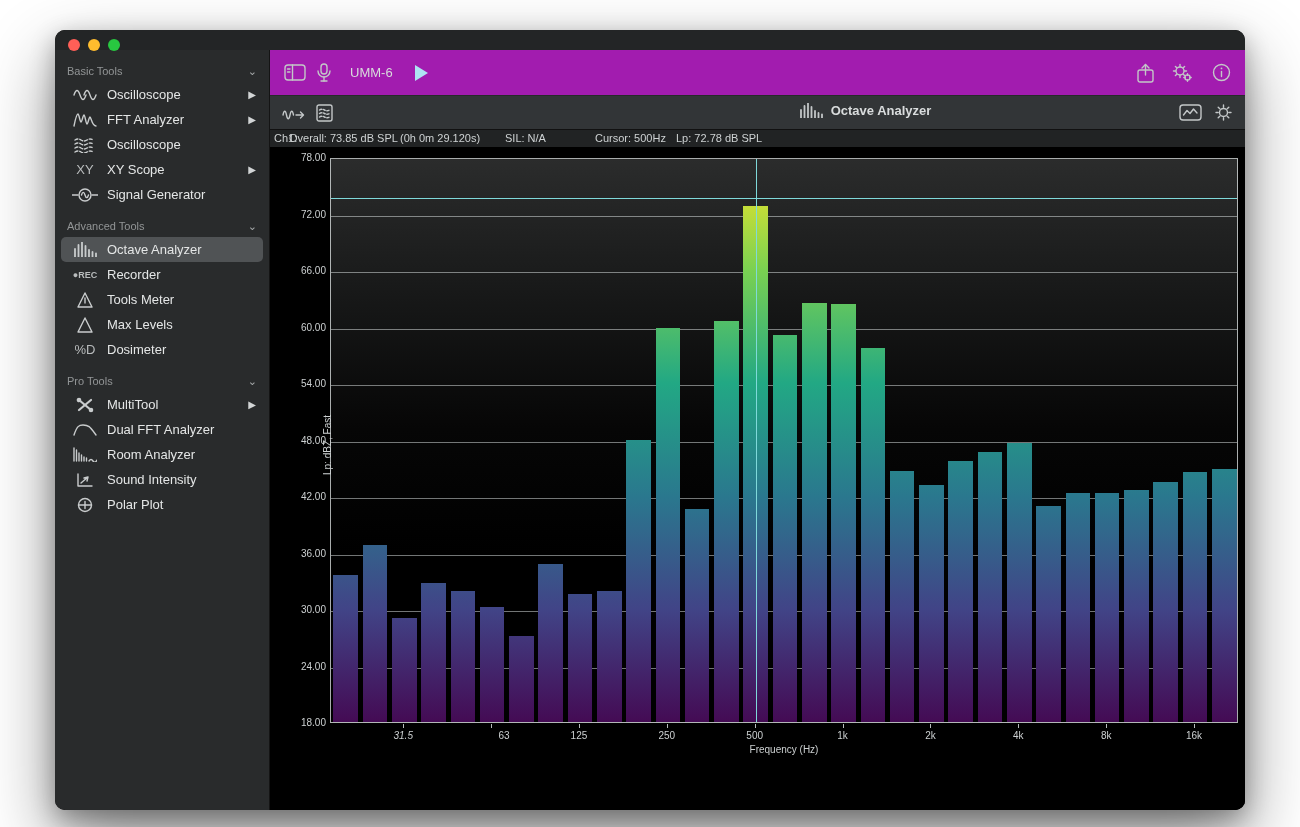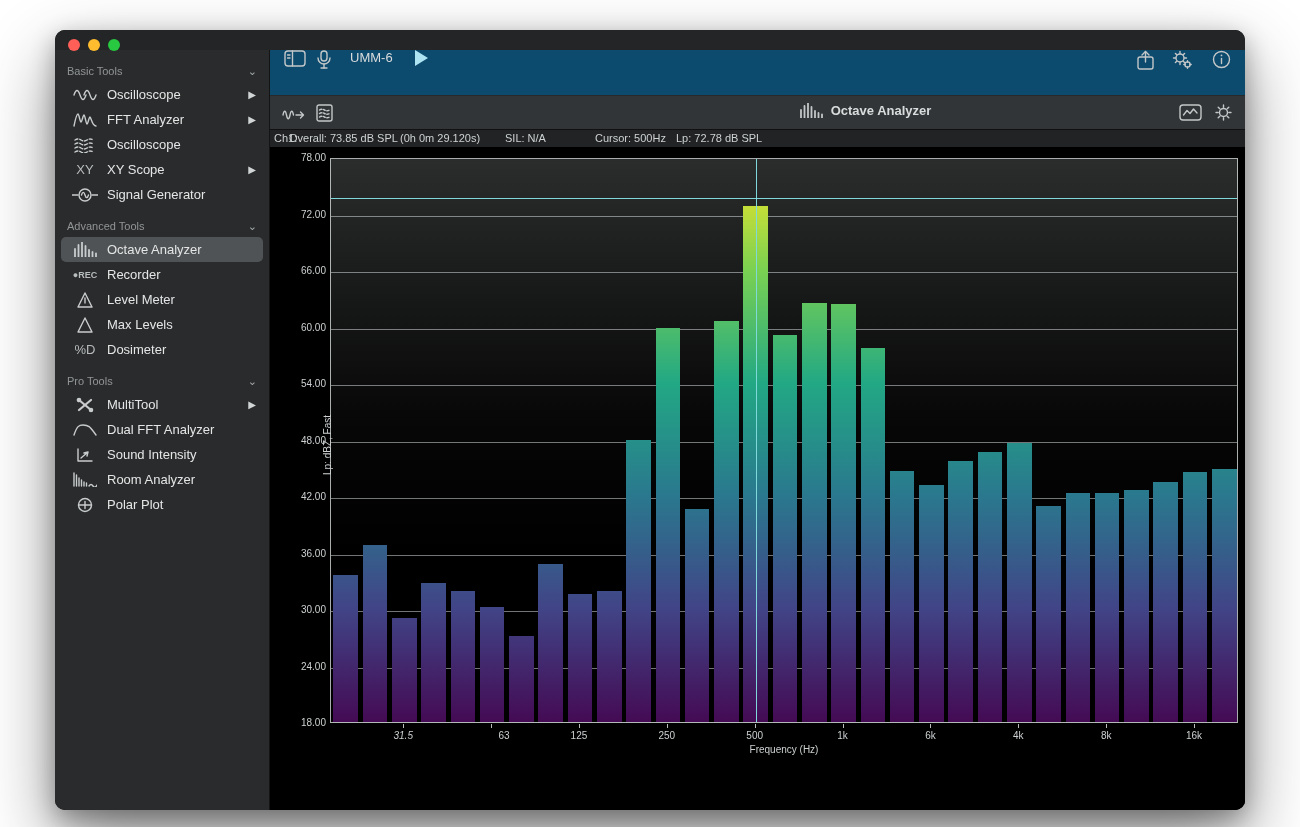--- a/index.html
+++ b/index.html
@@ -23,21 +23,21 @@
   .sec-header .chev { margin-left:auto; font-size:11px; color:#a6a9aa; }
   .side-item { display:flex; align-items:center; height:25px; margin:0 6px; padding:0 7px; border-radius:5px; color:#e4e6e6; font-size:13px; cursor:default;}
   .side-item.selected { background:#505355; }
   .side-item .ic { width:34px; flex:none; display:flex; justify-content:center; align-items:flex-start; color:#c9cccd; }
   .side-item .ic .txtic { font-size:9px; letter-spacing:0; color:#b9bcbd; font-weight:bold; white-space:nowrap;}
   .side-item .ic .txtic.big { font-size:13px; font-weight:normal;}
   .side-item .lbl { padding-left:5px; }
   .side-item .disc { margin-left:auto; font-size:10px; color:#d2d5d6; }
   .content { flex:1; display:flex; flex-direction:column; min-width:0; background:#000;}
   
-  .toolbar1 { height:45px; background:#0c4a6e; display:flex; align-items:flex-start; padding:0 14px; gap:10px; flex:none;}
+  .toolbar1 { height:45px; background:#a21caf; display:flex; align-items:center; padding:0 14px; gap:10px; flex:none;}
   .tb-ic { color:#c3c7c8; display:flex; align-items:center; justify-content:center; }
   .device-name { color:#d8dbdc; font-size:13px; margin-left:8px;}
   .play { width:0; height:0; border-left:13px solid #aee4f2; border-top:8px solid transparent; border-bottom:8px solid transparent; margin-left:12px;}
   .tb-spacer { flex:1; }
   .toolbar2 { height:34px; background:#323537; display:flex; align-items:center; padding:0 12px; gap:10px; flex:none; border-top:1px solid #272a2b;}
   .tb2-center { position:absolute; left:215px; right:0; text-align:center; pointer-events:none;}
   .tb2-center-inner { display:inline-flex; align-items:center; gap:8px; pointer-events:auto;}
   .tb2-title { color:#d9dcdd; font-size:13px; font-weight:bold;}
   .toolbar2 { position:relative; }
   .toolbar2 .right { margin-left:auto; display:flex; gap:12px; align-items:center;}
@@ -150,21 +150,21 @@
           </span>
           <span class="lbl">Recorder</span>
         </div>
         <div class="side-item">
           <span class="ic">
             <svg width="18" height="16" viewBox="0 0 18 16" fill="none" stroke="currentColor" stroke-width="1.4" stroke-linecap="round" stroke-linejoin="round">
               <path d="M9 1 L16 15 L2 15 Z"></path>
               <line x1="9" y1="6" x2="9" y2="11"></line>
             </svg>
           </span>
-          <span class="lbl">Level Meter</span>
+          <span class="lbl">Tools Meter</span>
         </div>
         <div class="side-item">
           <span class="ic">
             <svg width="18" height="16" viewBox="0 0 18 16" fill="none" stroke="currentColor" stroke-width="1.4" stroke-linecap="round" stroke-linejoin="round">
               <path d="M9 1 L16 15 L2 15 Z"></path>
             </svg>
           </span>
           <span class="lbl">Max Levels</span>
         </div>
         <div class="side-item">
@@ -194,34 +194,34 @@
         <div class="side-item">
           <span class="ic">
             <svg width="24" height="14" viewBox="0 0 24 14" fill="none" stroke="currentColor" stroke-width="1.4" stroke-linecap="round" stroke-linejoin="round">
               <path d="M1 12 C4 3,6 2,10 2 C16 2,17 4,23 12"></path>
             </svg>
           </span>
           <span class="lbl">Dual FFT Analyzer</span>
         </div>
         <div class="side-item">
           <span class="ic">
+            <svg width="24" height="15" viewBox="0 0 24 15" fill="none" stroke="currentColor" stroke-width="1.4" stroke-linecap="round" stroke-linejoin="round">
+              <path d="M1 14 L1 1 M3.5 14 L3.5 3 M6 14 L6 6 M8.5 14 L8.5 8 M11 14 L11 10 M13.5 14 L13.5 11 M16 14 q2 -3 4 0 q2 3 4 -1"></path>
+            </svg>
+          </span>
+          <span class="lbl">Room Analyzer</span>
+        </div>
+        <div class="side-item">
+          <span class="ic">
             <svg width="18" height="16" viewBox="0 0 18 16" fill="none" stroke="currentColor" stroke-width="1.4" stroke-linecap="round" stroke-linejoin="round">
               <path d="M2 2 L2 14 L16 14"></path>
               <path d="M5 11 L12 5 M12 5 l-4 1 M12 5 l-1 4"></path>
             </svg>
           </span>
           <span class="lbl">Sound Intensity</span>
-        </div>
-        <div class="side-item">
-          <span class="ic">
-            <svg width="24" height="15" viewBox="0 0 24 15" fill="none" stroke="currentColor" stroke-width="1.4" stroke-linecap="round" stroke-linejoin="round">
-              <path d="M1 14 L1 1 M3.5 14 L3.5 3 M6 14 L6 6 M8.5 14 L8.5 8 M11 14 L11 10 M13.5 14 L13.5 11 M16 14 q2 -3 4 0 q2 3 4 -1"></path>
-            </svg>
-          </span>
-          <span class="lbl">Room Analyzer</span>
         </div>
         <div class="side-item">
           <span class="ic">
             <svg width="18" height="16" viewBox="0 0 18 16" fill="none" stroke="currentColor" stroke-width="1.4" stroke-linecap="round" stroke-linejoin="round">
               <circle cx="9" cy="8" r="6.5"></circle>
               <line x1="2.5" y1="8" x2="15.5" y2="8"></line>
               <line x1="9" y1="4.5" x2="9" y2="11.5"></line>
             </svg>
           </span>
           <span class="lbl">Polar Plot</span>
@@ -391,21 +391,21 @@
           <div class="xlab" style="left: 234px; top: 583px;">63</div>
           <div class="xtick" style="left: 308.968px; top: 577px;"></div>
           <div class="xlab" style="left: 308.968px; top: 583px;">125</div>
           <div class="xtick" style="left: 396.839px; top: 577px;"></div>
           <div class="xlab" style="left: 396.839px; top: 583px;">250</div>
           <div class="xtick" style="left: 484.71px; top: 577px;"></div>
           <div class="xlab" style="left: 484.71px; top: 583px;">500</div>
           <div class="xtick" style="left: 572.581px; top: 577px;"></div>
           <div class="xlab" style="left: 572.581px; top: 583px; text-align: right;">1k</div>
           <div class="xtick" style="left: 660.452px; top: 577px;"></div>
-          <div class="xlab" style="left: 660.452px; top: 583px;">6k</div>
+          <div class="xlab" style="left: 660.452px; top: 583px;">2k</div>
           <div class="xtick" style="left: 748.323px; top: 577px;"></div>
           <div class="xlab" style="left: 748.323px; top: 583px;">4k</div>
           <div class="xtick" style="left: 836.194px; top: 577px;"></div>
           <div class="xlab" style="left: 836.194px; top: 583px;">8k</div>
           <div class="xtick" style="left: 924.065px; top: 577px;"></div>
           <div class="xlab" style="left: 924.065px; top: 583px;">16k</div>
         </div>
     </main>
   </div>
 </div>

